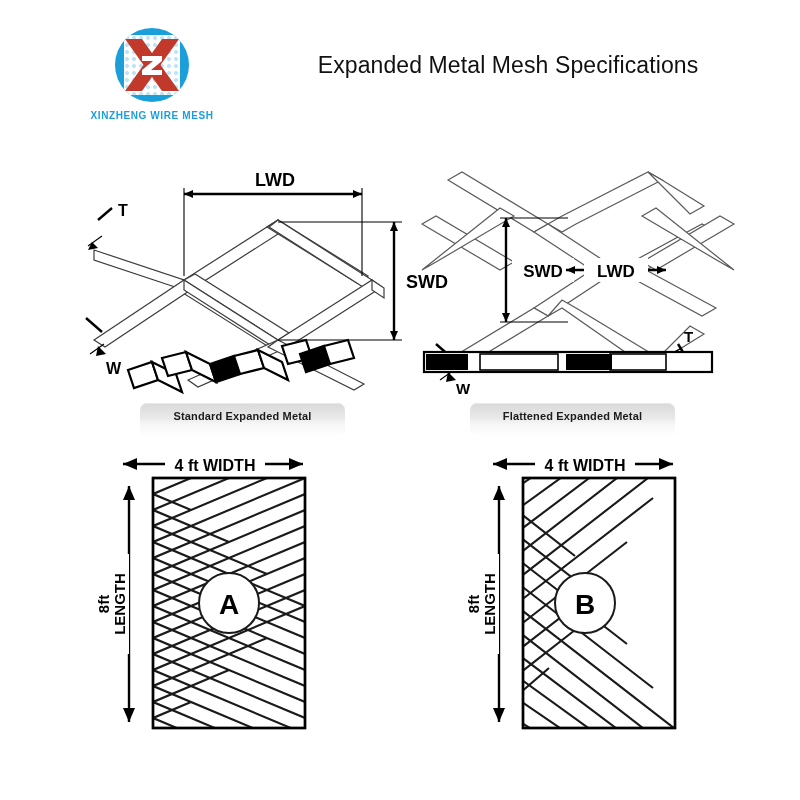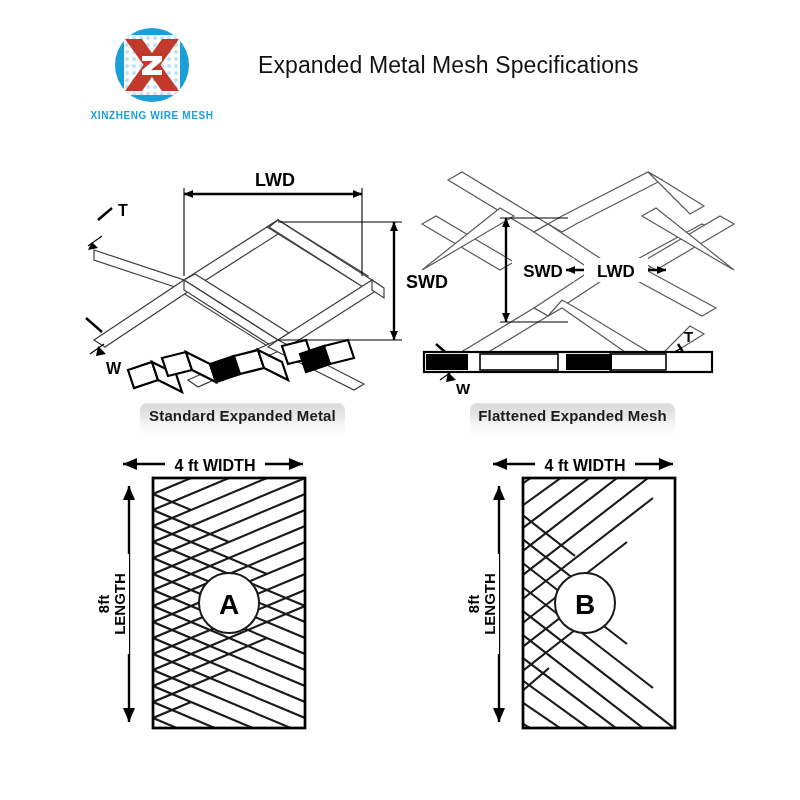--- a/index.html
+++ b/index.html
@@ -71,20 +71,21 @@
   .page-title {
     position: absolute;
     left: 258px;
     top: 52px;
     width: 500px;
     font-size: 23px;
     font-weight: normal;
     line-height: 1.2;
     letter-spacing: 0.1px;
     color: #111111;
+    text-align: center;
   }
 
   
   .mesh-figures {
     position: absolute;
     left: 0;
     top: 150px;
     width: 732px;
     height: 300px;
   }
@@ -97,21 +98,21 @@
   .caption {
     position: absolute;
     height: 34px;
     border-radius: 7px;
     background: linear-gradient(to bottom, #d8d8d8 0%, #eaeaea 45%, #f6f6f6 62%, #ffffff 100%);
     box-shadow: inset 0 1px 0 #e9e9e9;
   }
   .caption span {
     display: block;
     text-align: center;
-    font-size: 15px;
+    font-size: 11px;
     font-weight: bold;
     line-height: 26px;
     color: #1b1b1b;
     letter-spacing: 0.15px;
   }
   .caption-standard  { left: 140px; top: 253px; width: 205px; }
   .caption-flattened { left: 470px; top: 253px; width: 205px; }
 
   
   .panels {
@@ -303,21 +304,21 @@
         <rect x="196" y="6" width="0" height="16" fill="#000"></rect>
         <rect x="250" y="6" width="0" height="16" fill="#000"></rect>
         <rect x="188" y="6" width="4" height="16" fill="#000"></rect>
       </svg>
     </div>
 
     <div class="caption caption-standard">
       <span>Standard Expanded Metal</span>
     </div>
     <div class="caption caption-flattened">
-      <span>Flattened Expanded Mesh</span>
+      <span>Flattened Expanded Metal</span>
     </div>
   </div>
 
   <div class="panels">
 
     <div class="panel panel-a">
       <svg width="250" height="300" viewBox="0 0 250 300">
         <defs>
           <clipPath id="clipA">
             <rect x="58" y="28" width="152" height="250"></rect>

